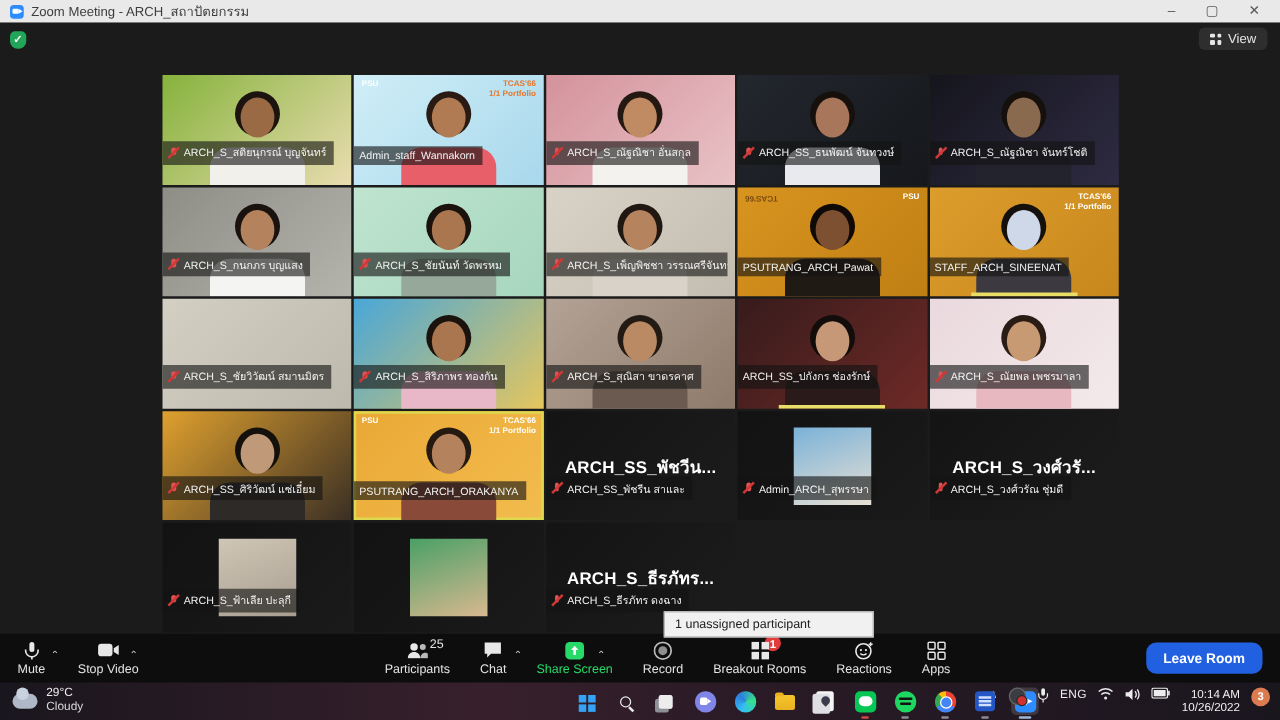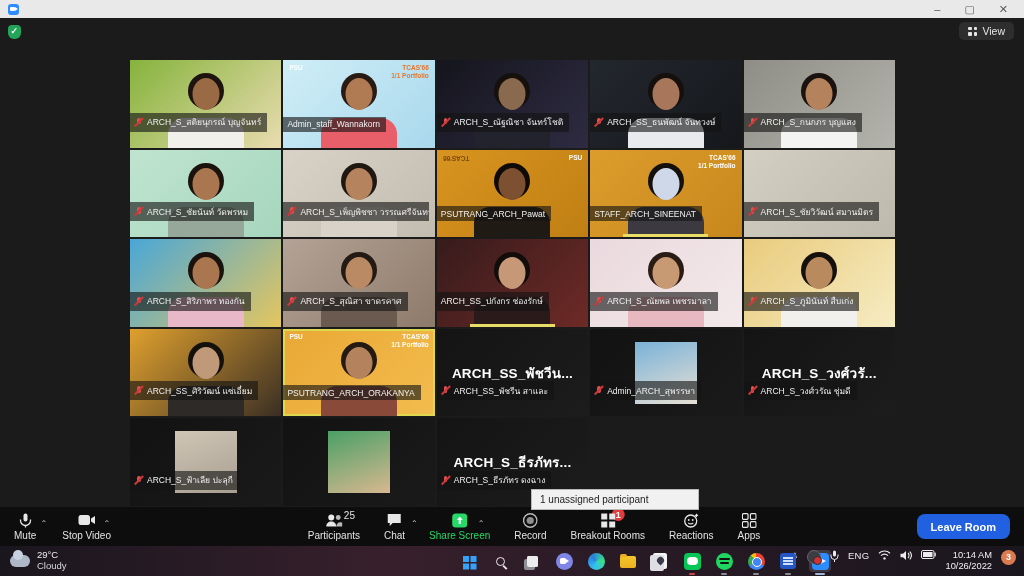--- a/index.html
+++ b/index.html
@@ -104,20 +104,21 @@
   .clock{display:flex;flex-direction:column;align-items:flex-end;line-height:1.2;font-size:9.3px;color:#f0f0f0;}
   .notif{min-width:15px;height:15px;border-radius:50%;background:#dd7b50;color:#fff;font-size:9px;display:flex;align-items:center;justify-content:center;font-weight:bold;}
   .snd-circle{width:14px;height:14px;border-radius:50%;background:#3c3c44;border:1px solid #666;position:relative;}
   .snd-circle::after{content:"";position:absolute;right:-2px;bottom:-2px;width:7px;height:7px;border-radius:50%;background:#d03232;border:1px solid #2a2a2a;}
 </style>
 </head>
 <body>
 
 <div class="titlebar">
   <span class="zoom-app-ic"></span>
+  <span class="title-text">Zoom Meeting - ARCH_สถาปัตยกรรม</span>
   <span class="win-controls">
     <span>–</span>
     <span>▢</span>
     <span>✕</span>
   </span>
 </div>
 
 <div class="meeting">
   <span class="shield"></span>
   <span class="view-btn">
@@ -148,36 +149,45 @@
           <div>PSU</div>
         </div>
         <div class="badge tr" style="color: rgb(232, 118, 42);">
           <div>TCAS'66</div>
           <div>1/1 Portfolio</div>
         </div>
         <div class="nlabel">
           <span>Admin_staff_Wannakorn</span>
         </div>
       </div>
+      <div class="tile" style="background: linear-gradient(135deg, rgb(212, 146, 156), rgb(233, 195, 198));">
+        <div class="p-hair" style="background: rgb(36, 24, 18);"></div>
+        <div class="p-head" style="background: rgb(192, 138, 98);"></div>
+        <div class="p-body" style="background: rgb(244, 242, 238);"></div>
+        <div class="nlabel">
+          <span class="micoff"></span>
+          <span>ARCH_S_ณัฐณิชา อั่นสกุล</span>
+        </div>
+      </div>
+      <div class="tile" style="background: linear-gradient(135deg, rgb(35, 39, 46), rgb(21, 23, 27));">
+        <div class="p-hair" style="background: rgb(22, 16, 12);"></div>
+        <div class="p-head" style="background: rgb(168, 118, 90);"></div>
+        <div class="p-body" style="background: rgb(232, 234, 238);"></div>
+        <div class="nlabel">
+          <span class="micoff"></span>
+          <span>ARCH_SS_ธนพัฒน์ จันทวงษ์</span>
+        </div>
+      </div>
       <div class="tile" style="background: linear-gradient(135deg, rgb(21, 21, 29), rgb(46, 43, 66));">
         <div class="p-hair" style="background: rgb(21, 16, 12);"></div>
         <div class="p-head" style="background: rgb(138, 106, 78);"></div>
         <div class="p-body" style="background: rgb(35, 35, 45);"></div>
         <div class="nlabel">
           <span class="micoff"></span>
           <span>ARCH_S_ณัฐณิชา จันทร์โชติ</span>
-        </div>
-      </div>
-      <div class="tile" style="background: linear-gradient(135deg, rgb(35, 39, 46), rgb(21, 23, 27));">
-        <div class="p-hair" style="background: rgb(22, 16, 12);"></div>
-        <div class="p-head" style="background: rgb(168, 118, 90);"></div>
-        <div class="p-body" style="background: rgb(232, 234, 238);"></div>
-        <div class="nlabel">
-          <span class="micoff"></span>
-          <span>ARCH_SS_ธนพัฒน์ จันทวงษ์</span>
         </div>
       </div>
       <div class="tile" style="background: linear-gradient(135deg, rgb(142, 141, 134), rgb(181, 180, 172));">
         <div class="p-hair" style="background: rgb(25, 18, 14);"></div>
         <div class="p-head" style="background: rgb(180, 130, 92);"></div>
         <div class="p-body" style="background: rgb(244, 244, 242);"></div>
         <div class="nlabel">
           <span class="micoff"></span>
           <span>ARCH_S_กนกภร บุญแสง</span>
         </div>
@@ -260,29 +270,20 @@
           <span>ARCH_SS_ปกังกร ช่องรักษ์</span>
         </div>
       </div>
       <div class="tile" style="background: linear-gradient(135deg, rgb(234, 217, 222), rgb(243, 233, 234));">
         <div class="p-hair" style="background: rgb(42, 28, 20);"></div>
         <div class="p-head" style="background: rgb(199, 154, 116);"></div>
         <div class="p-body" style="background: rgb(232, 184, 192);"></div>
         <div class="nlabel">
           <span class="micoff"></span>
           <span>ARCH_S_ณัยพล เพชรมาลา</span>
-        </div>
-      </div>
-      <div class="tile" style="background: linear-gradient(135deg, rgb(233, 203, 125), rgb(246, 236, 194));">
-        <div class="p-hair" style="background: rgb(22, 16, 12);"></div>
-        <div class="p-head" style="background: rgb(185, 138, 94);"></div>
-        <div class="p-body" style="background: rgb(242, 240, 236);"></div>
-        <div class="nlabel">
-          <span class="micoff"></span>
-          <span>ARCH_S_ภูมินันท์ สืบเก่ง</span>
         </div>
       </div>
       <div class="tile" style="background: linear-gradient(135deg, rgb(223, 160, 46), rgb(58, 47, 36));">
         <div class="p-hair" style="background: rgb(20, 16, 12);"></div>
         <div class="p-head" style="background: rgb(192, 154, 120);"></div>
         <div class="p-body" style="background: rgb(46, 42, 40);"></div>
         <div class="nlabel">
           <span class="micoff"></span>
           <span>ARCH_SS_ศิริวัฒน์ แซ่เอี๋ยม</span>
         </div>

